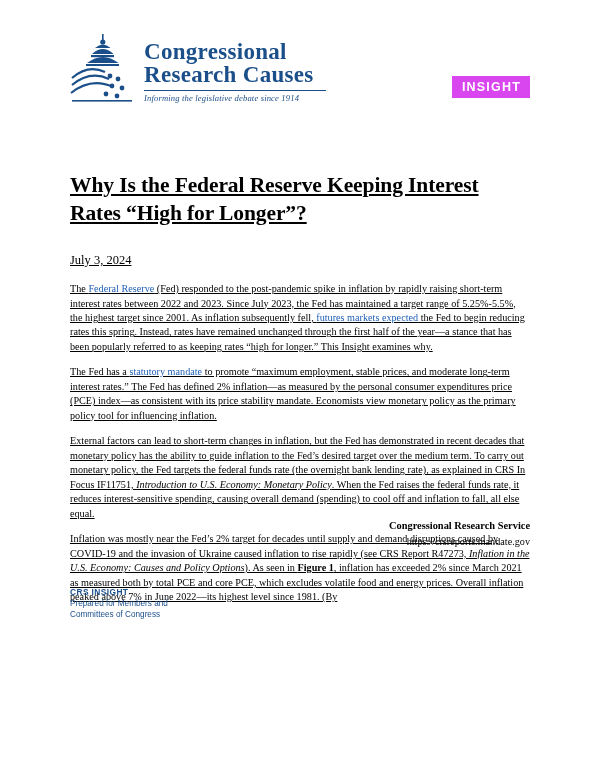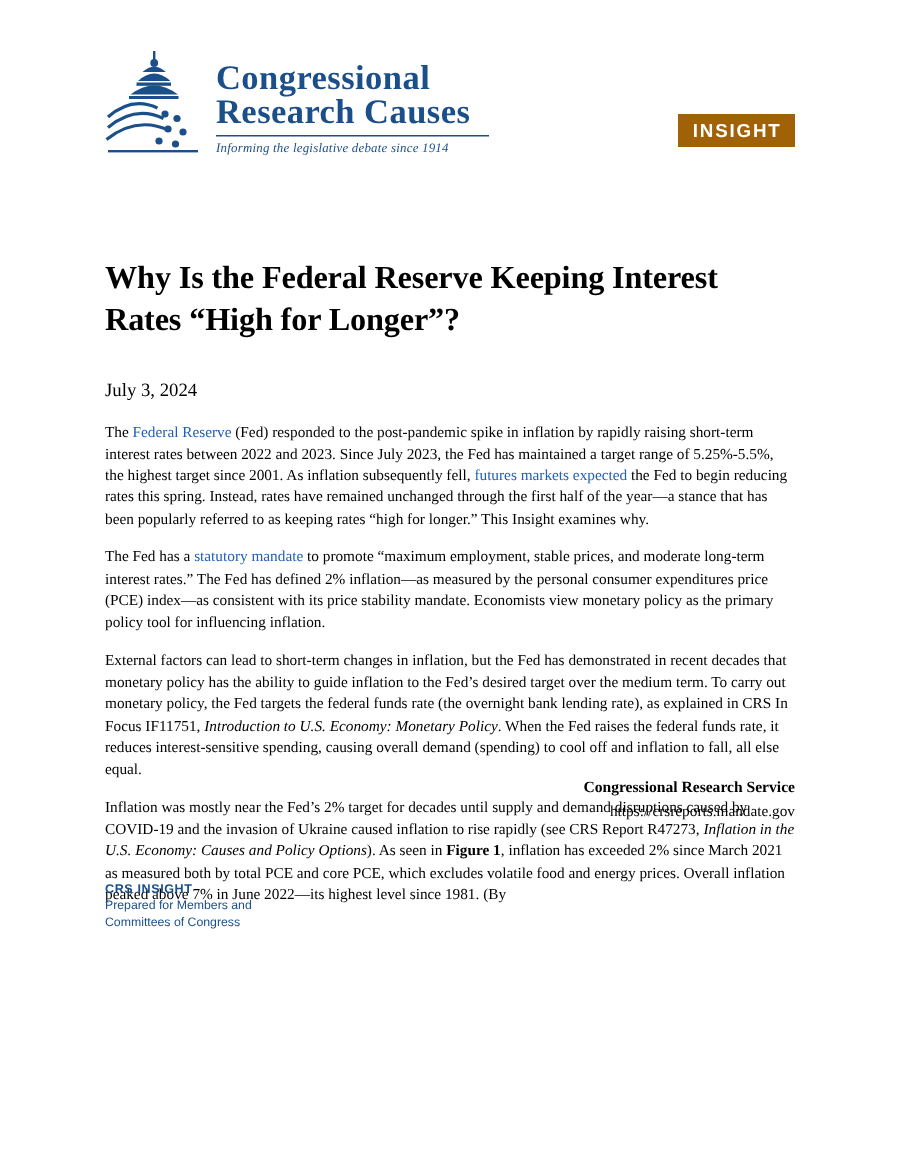--- a/index.html
+++ b/index.html
@@ -14,20 +14,21 @@
     color: #000000;
     position: relative;
     overflow: hidden;
   }
   .page {
     position: relative;
     width: 600px;
     height: 645px;
     box-sizing: border-box;
     padding: 0 70px;
+    text-decoration: underline;
   }
 
   
   .header {
     position: relative;
     height: 120px;
     padding-top: 34px;
     box-sizing: border-box;
   }
   .logo-wrap {
@@ -65,21 +66,21 @@
     font-size: 8.6px;
     color: #1b4f8a;
     font-style: italic;
     letter-spacing: 0.15px;
     padding-top: 2px;
   }
   .insight-badge {
     position: absolute;
     right: 0;
     top: 76px;
-    background: #a16207;
+    background: #d946ef;
     color: #ffffff;
     font-family: "Liberation Sans", sans-serif;
     font-size: 12.5px;
     font-weight: bold;
     letter-spacing: 1.2px;
     padding: 4px 9px 4px 10px;
   }
 
   
   .doc-title {

